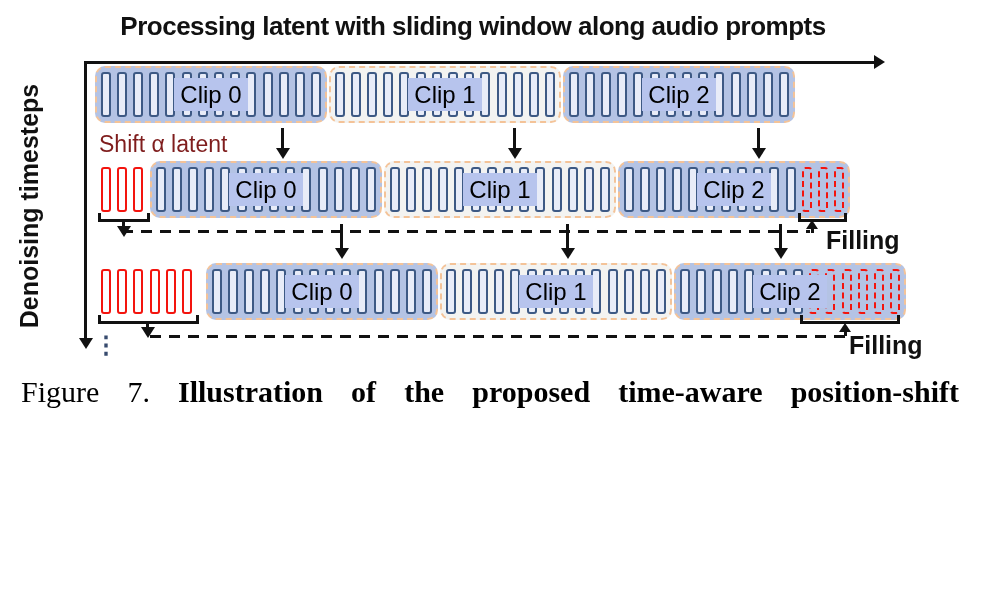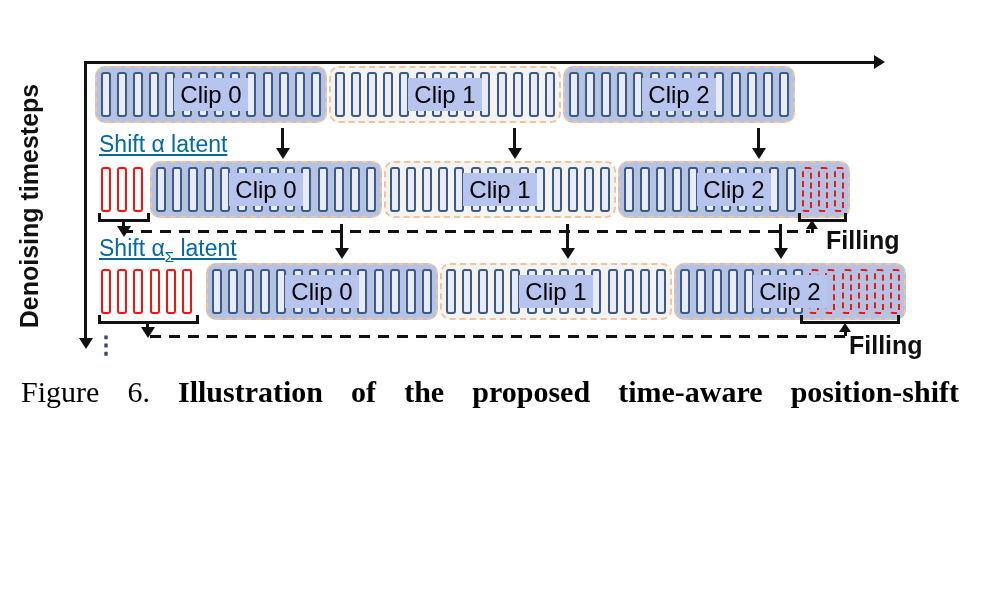--- a/index.html
+++ b/index.html
@@ -13,21 +13,21 @@
            transform:rotate(-90deg);text-align:center;font-size:25px;font-weight:600;}
   .axis-v{position:absolute;left:84px;top:62px;width:3px;height:278px;background:#111;}
   .ah-down{position:absolute;width:0;height:0;border-left:7px solid transparent;
            border-right:7px solid transparent;border-top:11px solid #111;}
   .ah-up{position:absolute;width:0;height:0;border-left:6px solid transparent;
          border-right:6px solid transparent;border-bottom:9px solid #111;}
   .axis-h{position:absolute;left:84px;top:61px;width:792px;height:3px;background:#111;}
   .ah-right{position:absolute;width:0;height:0;border-top:7px solid transparent;
             border-bottom:7px solid transparent;border-left:11px solid #111;}
 
-  .side-label{position:absolute;font-size:23px;color:#0369a1;text-decoration:underline;}
+  .side-label{position:absolute;font-size:23px;color:#7f1d1d;}
   .side-label sub{font-size:15px;}
   .length-label{position:absolute;left:803px;top:93px;font-size:23px;}
   .length-label .sym{font-family:"Liberation Serif",serif;font-style:italic;font-size:26px;}
   .filling{position:absolute;font-size:25px;font-weight:600;}
   .ellipsis{position:absolute;left:94px;top:333px;font-size:24px;font-weight:700;color:#374b6e;line-height:1;}
 
   
   .seg{position:absolute;height:57px;border-radius:10px;border:2px dashed #f4c398;box-sizing:border-box;}
   .bar{position:absolute;top:6px;width:10px;height:45px;border-radius:3px;box-sizing:border-box;}
   .clip-label{position:absolute;top:12px;height:33px;line-height:33px;text-align:center;
@@ -56,29 +56,29 @@
   .wx-b2{position:absolute;right:2px;bottom:0;width:18px;height:15px;border-radius:50%;
          background:#b4b4b4;border:2px solid #fff;}
   .wx-b2:after{content:"";position:absolute;right:2px;bottom:-4px;width:0;height:0;
                border-left:3px solid transparent;border-right:3px solid transparent;border-top:5px solid #b4b4b4;}
 </style>
 </head>
 <body>
 
 <div class="stage">
 
+  <div class="fig-title">Processing latent with sliding window along audio prompts</div>
 
   <div class="y-label">Denoising timesteps</div>
   <div class="axis-v"></div>
   <div class="ah-down" style="left:79px;top:338px;"></div>
   <div class="axis-h"></div>
   <div class="ah-right" style="left:874px;top:55px;"></div>
 
   <div class="side-label" style="left:99px;top:131px;">Shift α latent</div>
-  <div class="side-label" style="left:99px;top:235px;"><span>Shift α</span><sub>Σ</sub><span> latent</span></div>
 
 
   <div class="filling" style="left:826px;top:226px;">Filling</div>
   <div class="filling" style="left:849px;top:331px;">Filling</div>
 
   <div class="ellipsis">⋮</div>
 
   <div id="diagram">
       <div class="seg" style="left: 95px; top: 66px; width: 232px; background: rgb(180, 195, 228); border-color: rgb(244, 195, 152);"></div>
       <div class="bar" style="left: 100.5px; top: 72px; background: rgb(232, 236, 248); border: 2px solid rgb(61, 89, 132);"></div>
@@ -255,15 +255,15 @@
       <div class="dash-line" style="left: 150px; top: 335px; width: 695px;"></div>
       <div class="bracket" style="left: 98px; top: 315px; width: 101px;"></div>
       <div class="stem-v" style="left: 146px; top: 323px; height: 5px;"></div>
       <div class="ah-down" style="left: 140.5px; top: 327px;"></div>
       <div class="bracket" style="left: 800px; top: 315px; width: 100px;"></div>
       <div class="ah-up" style="left: 839px; top: 323px;"></div>
       <div class="stem-v" style="left: 843.5px; top: 331px; height: 5px;"></div>
     </div>
 
   <div class="caption" id="caption">
-      <div class="cap-line"><span>Figure 6. </span><b>Illustration of the proposed time-aware position-shift</b></div>
+      <div class="cap-line"><span>Figure 7. </span><b>Illustration of the proposed time-aware position-shift</b></div>
     </div>
 </div>
 
 </body></html>

